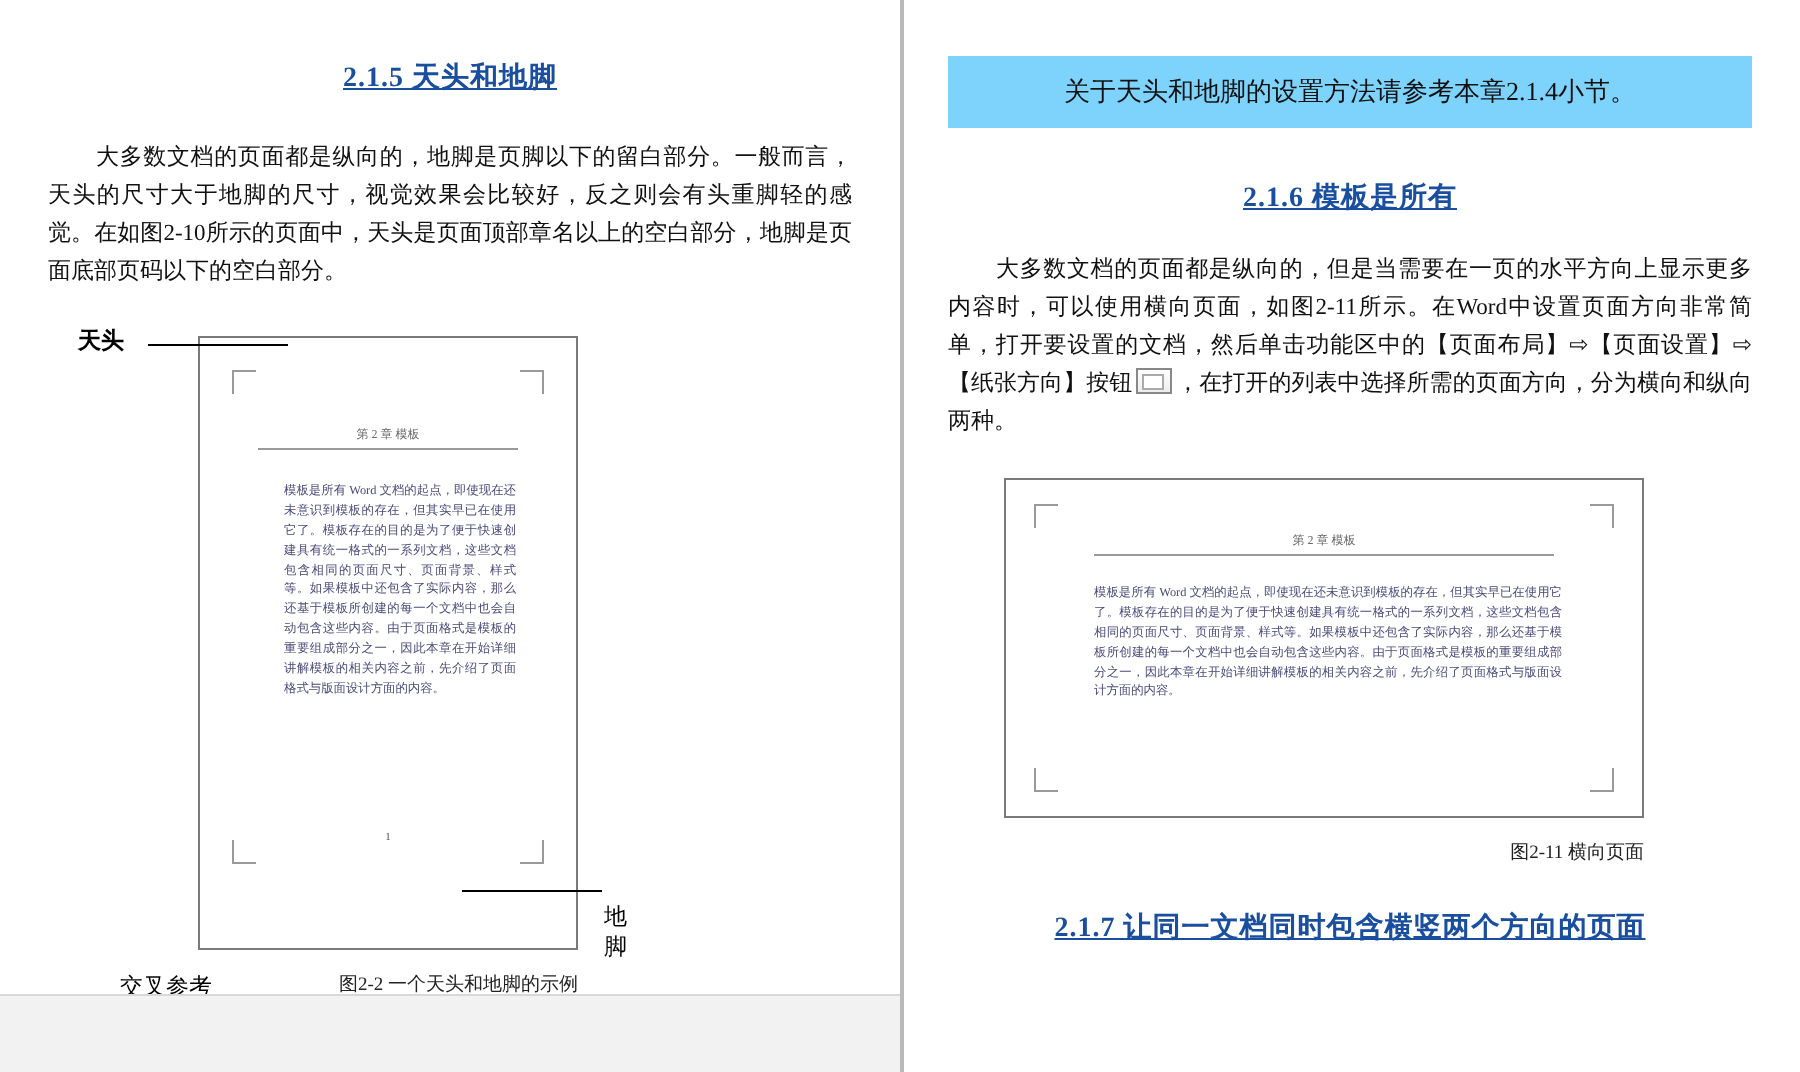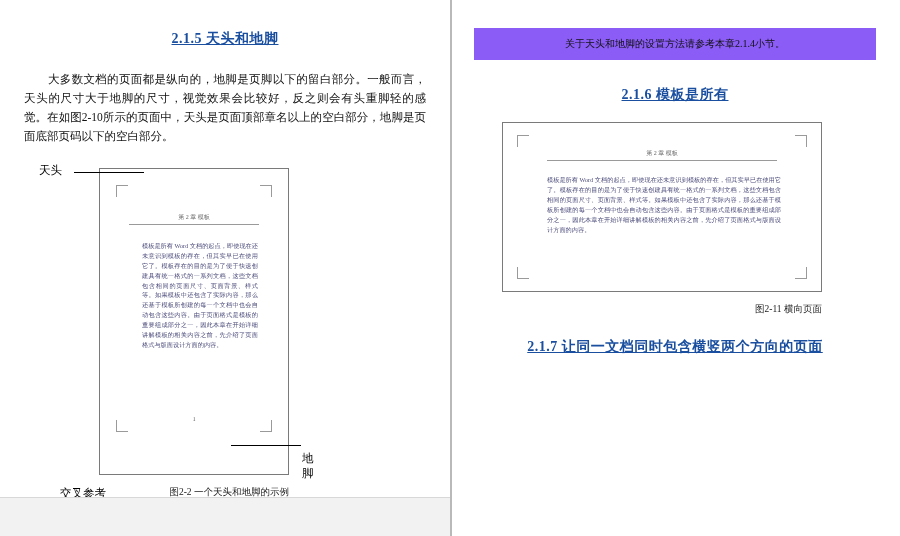--- a/index.html
+++ b/index.html
@@ -124,24 +124,24 @@
   .footer-label{
     position:absolute;
     left:60px;bottom:35px;
     font-size:11.5px;
     color:#000;
     text-align:right;
   }
 
   
   .note-box{
-    background:#8b5cf6;
+    background:#7dd3fc;
     border:0;
     padding:9px 12px;
-    font-size:10px;
+    font-size:13px;
     color:#111;
     text-align:center;
   }
 
   .inline-icon{
     display:inline-block;
     width:16px;height:11px;
     border:1px solid #888;
     background:
       linear-gradient(#fff,#ececec);
@@ -181,40 +181,41 @@
         <div class="sheet-header" style="top:44px;">
           <span>第 2 章 模板</span>
           <span class="line" style="width:130px;"></span>
         </div>
 
         <div class="sheet-body" style="left:42px;right:30px;top:72px;">模板是所有 Word 文档的起点，即使现在还未意识到模板的存在，但其实早已在使用它了。模板存在的目的是为了便于快速创建具有统一格式的一系列文档，这些文档包含相同的页面尺寸、页面背景、样式等。如果模板中还包含了实际内容，那么还基于模板所创建的每一个文档中也会自动包含这些内容。由于页面格式是模板的重要组成部分之一，因此本章在开始详细讲解模板的相关内容之前，先介绍了页面格式与版面设计方面的内容。</div>
 
         <div class="sheet-pagenum" style="bottom:52px;">1</div>
       </div>
 
-      <div class="callout-label" style="left:-40px;top:-5px;">天头</div>
+      <div class="callout-label" style="left:-40px;top:-5px;font-weight:bold;">天头</div>
       <div class="callout-line" style="left:-5px;top:4px;width:70px;"></div>
 
       <div class="callout-label" style="left:223px;top:283px;">地脚</div>
       <div class="callout-line" style="left:152px;top:277px;width:70px;"></div>
 
       <div class="fig-caption" style="margin-left:20px;width:190px;">图2-2 一个天头和地脚的示例</div>
     </div>
 
     <div class="footer-label">交叉参考</div>
   </div>
 
   <div class="footer-band"></div>
 
   <div class="col col-right">
 
     <div class="note-box" style="margin-top:28px;">关于天头和地脚的设置方法请参考本章2.1.4小节。</div>
 
     <h3 class="heading" style="margin-top:26px;">2.1.6 模板是所有</h3>
 
+    <p class="body-text" style="margin-top:18px;"><span>大多数文档的页面都是纵向的，但是当需要在一页的水平方向上显示更多内容时，可以使用横向页面，如图2-11所示。在Word中设置页面方向非常简单，打开要设置的文档，然后单击功能区中的【页面布局】</span><span>⇨【页面设置】⇨【纸张方向】按钮</span><span class="inline-icon"></span><span>，在打开的列表中选择所需的页面方向，分为横向和纵向两种。</span></p>
 
     <div class="doc-figure" style="width:320px;margin-top:18px;margin-left:28px;">
 
       <div class="doc-sheet" style="width:320px;height:170px;">
         <span class="corner tl" style="left:14px;top:12px;"></span>
         <span class="corner tr" style="right:14px;top:12px;"></span>
         <span class="corner bl" style="left:14px;bottom:12px;"></span>
         <span class="corner br" style="right:14px;bottom:12px;"></span>
 
         <div class="sheet-header" style="top:26px;">

